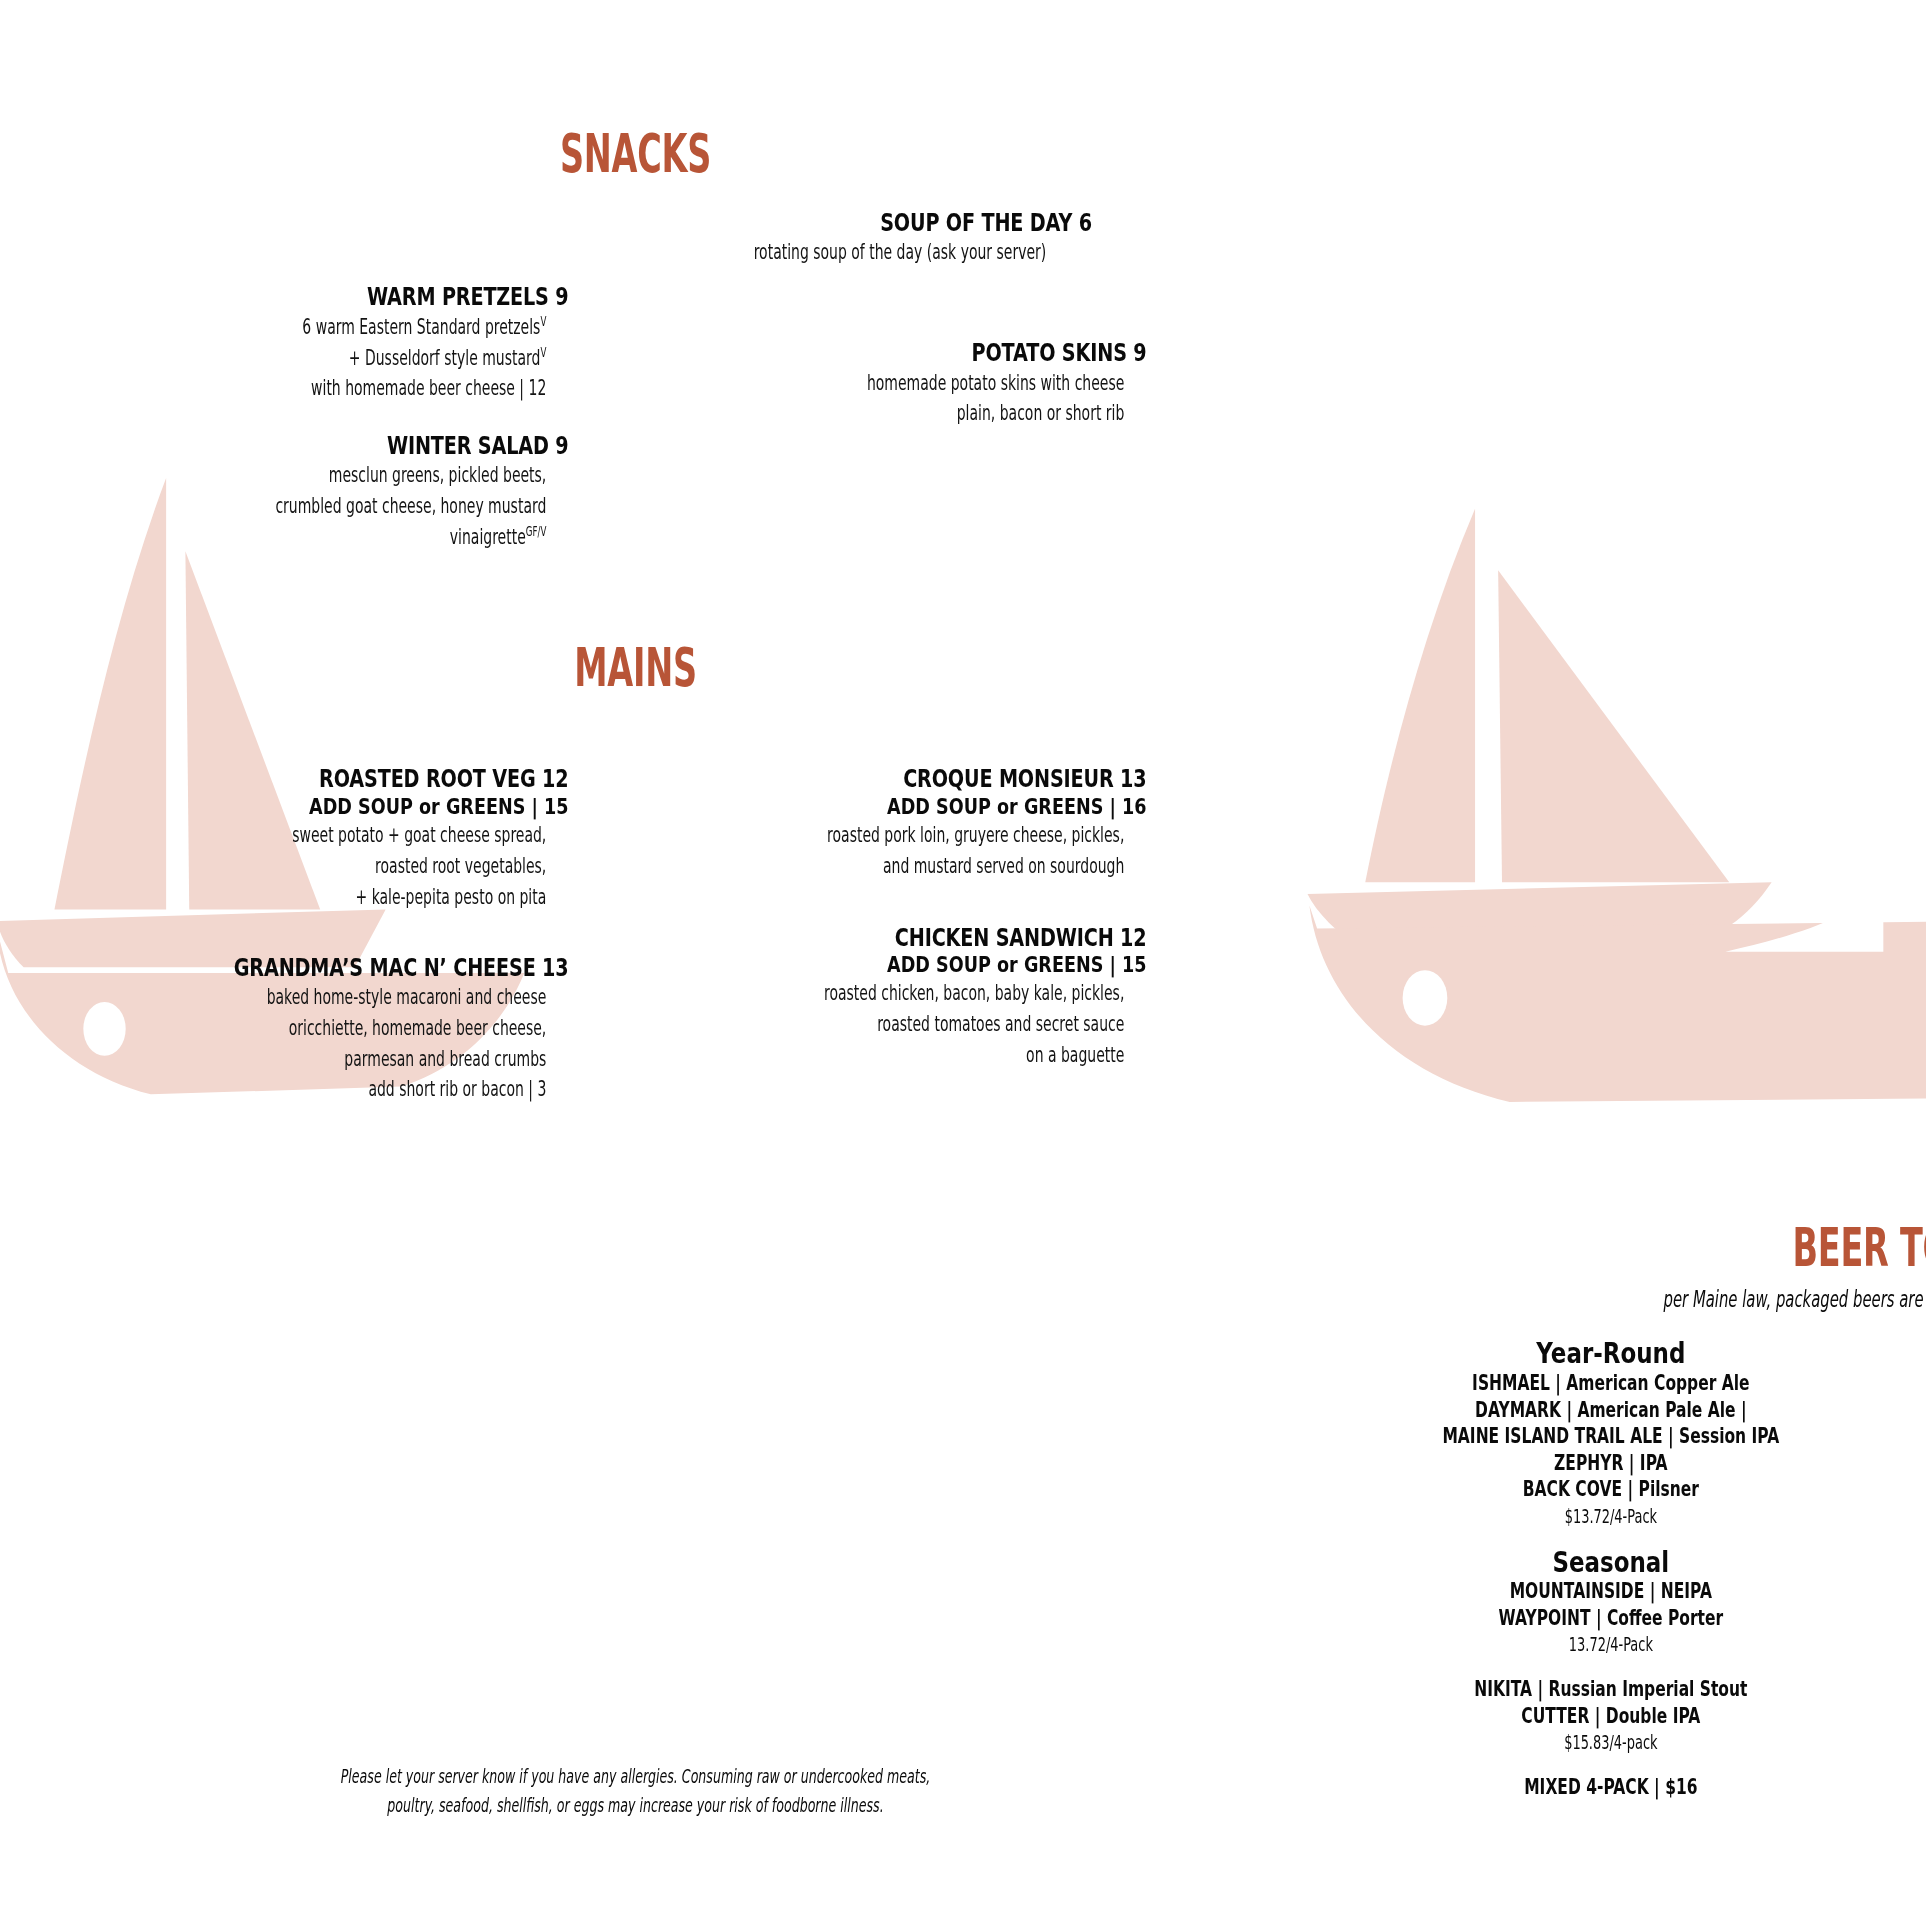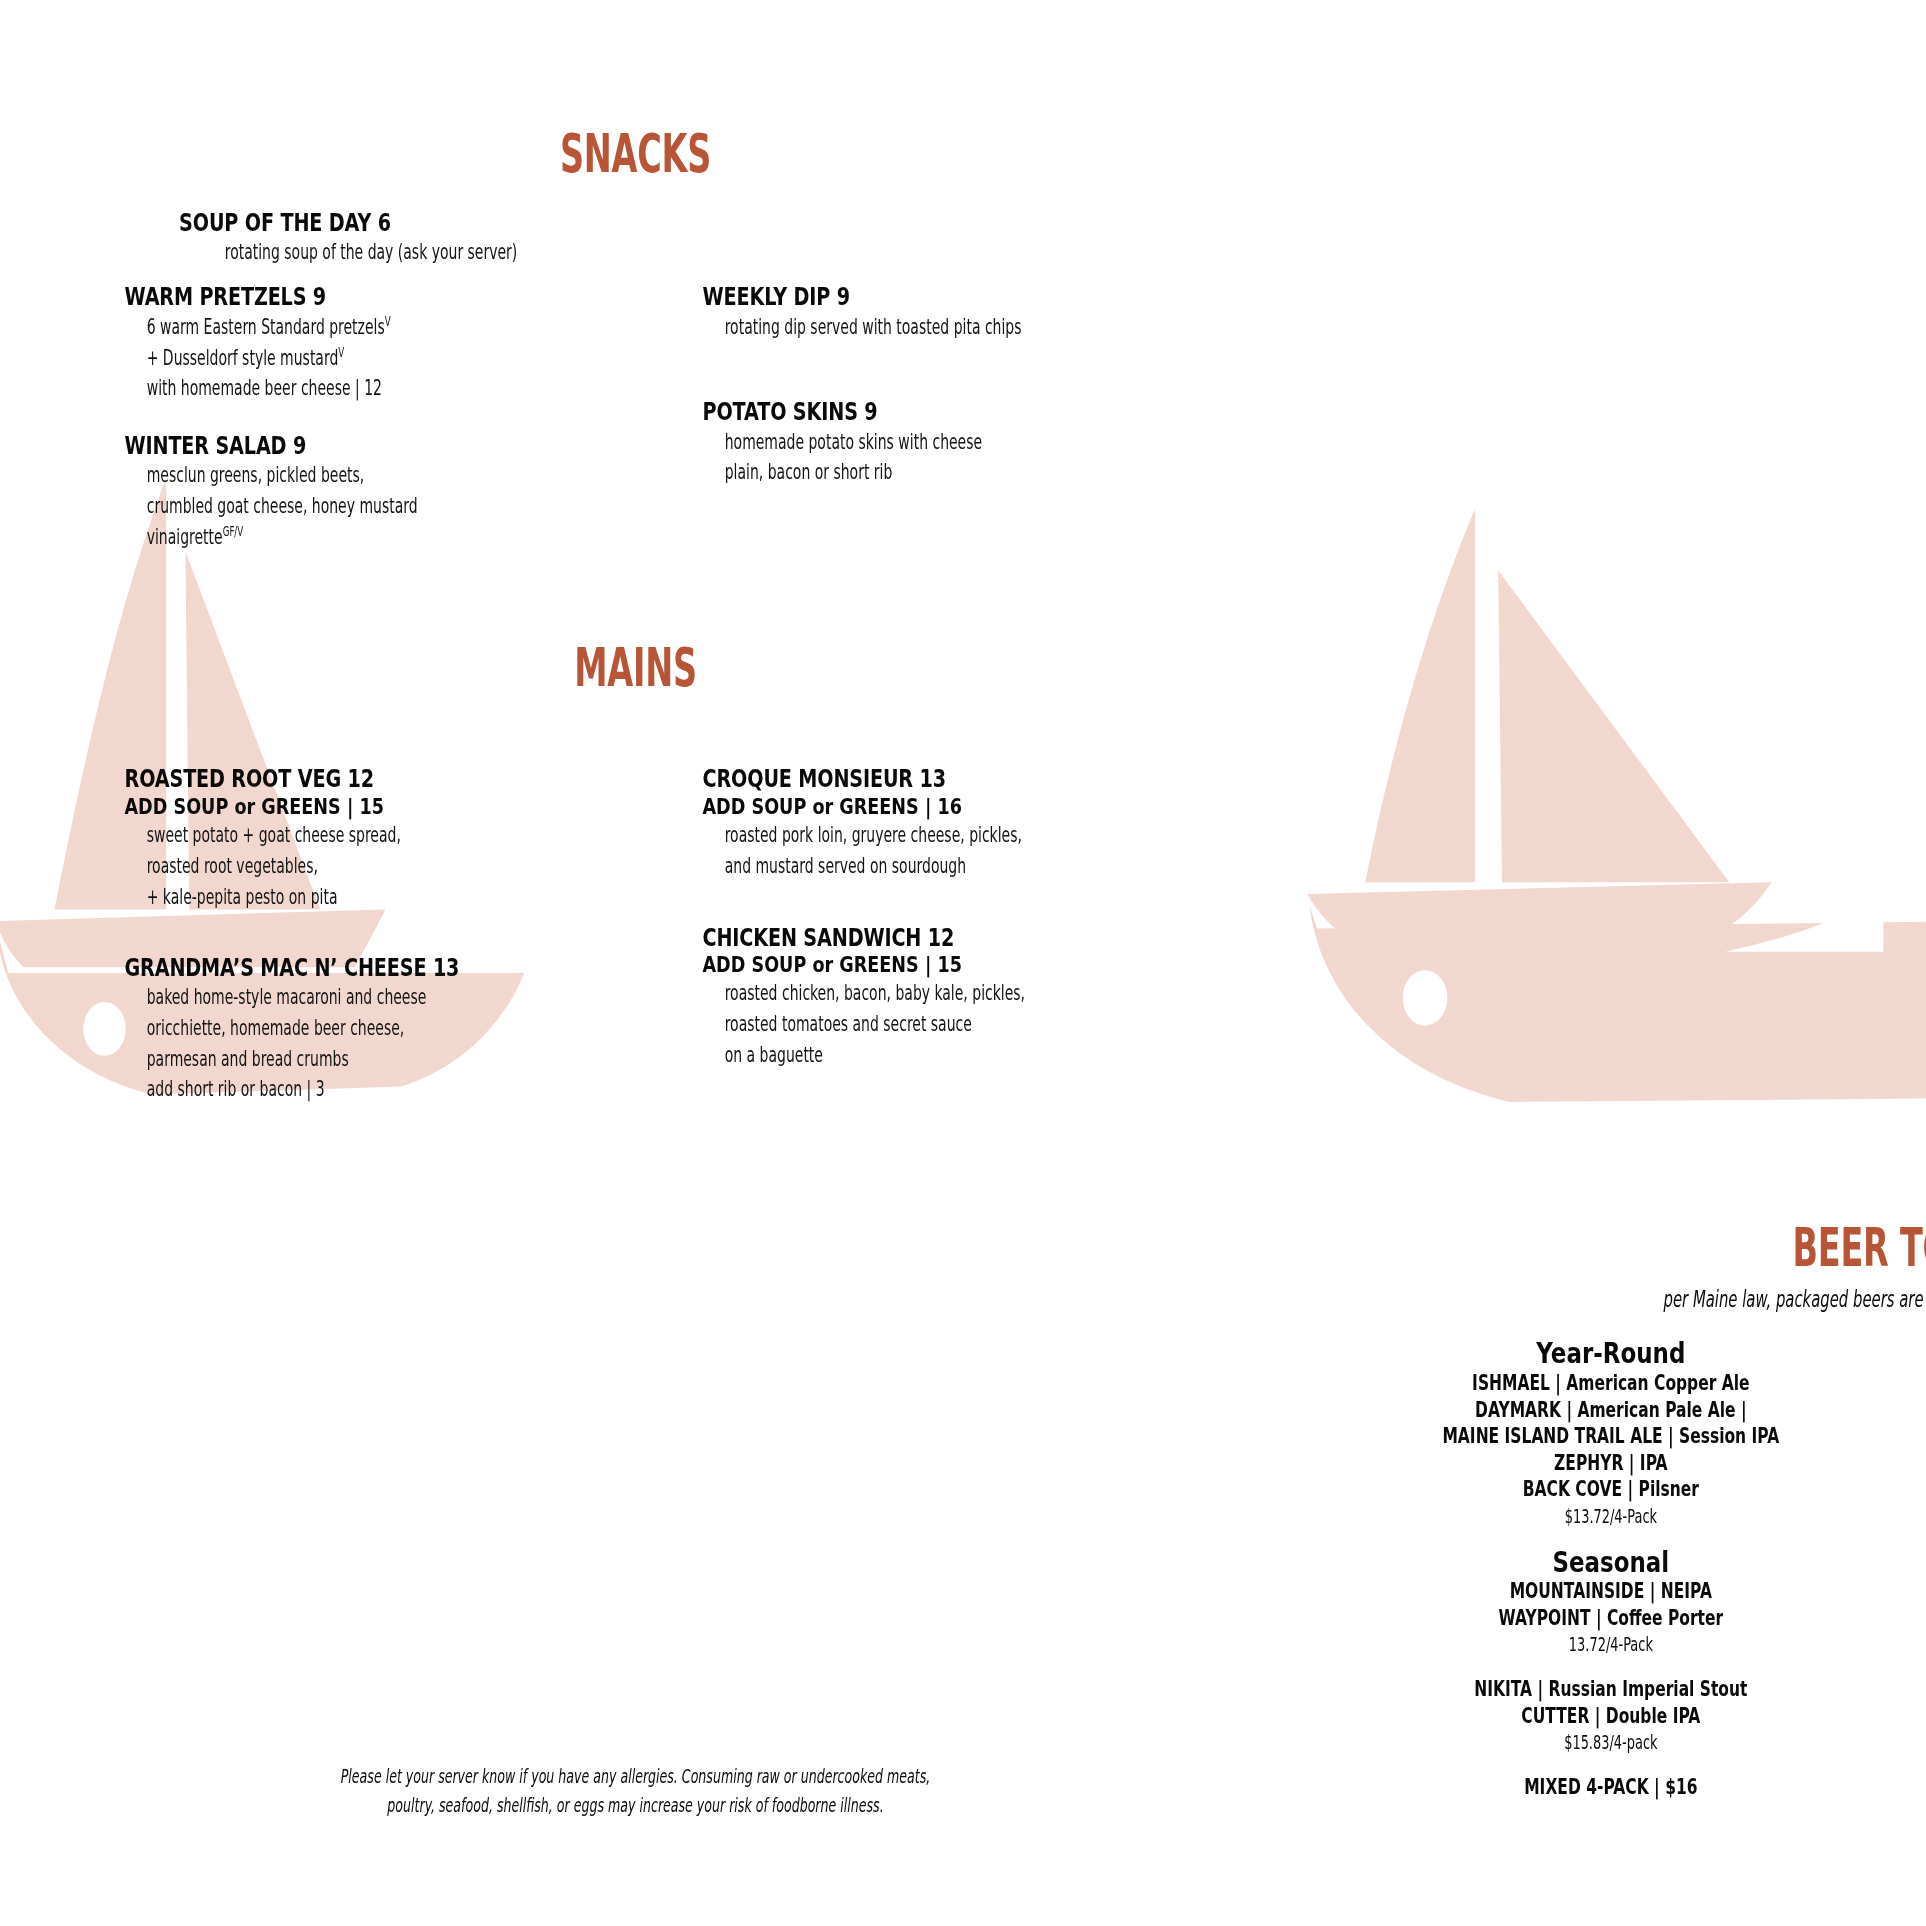--- a/index.html
+++ b/index.html
@@ -29,21 +29,21 @@
     font-weight: 700;
     color: #b85537;
     text-align: center;
     letter-spacing: -0.4px;
     transform: scaleX(0.62);
     font-size: 54px;
     line-height: 1.0;
   }
 
   
-  .itm { text-align: left; }
+  .itm { text-align: right; }
   .itm-name {
     font-family: "DejaVu Sans", sans-serif;
     font-weight: 700;
     font-size: 24px;
     line-height: 1.18;
     letter-spacing: -0.2px;
     transform: scaleX(0.80);
   }
   .itm-sub {
     font-family: "DejaVu Sans", sans-serif;
@@ -178,24 +178,20 @@
           </div>
         <div class="gap-m"></div>
         <div class="itm" id="sn-l-1">
             <div class="itm-name">WINTER SALAD 9</div>
             <div class="itm-desc">mesclun greens, pickled beets,</div>
             <div class="itm-desc">crumbled goat cheese, honey mustard</div>
             <div class="itm-desc">vinaigrette<sup>GF/V</sup></div>
           </div>
       </div>
       <div>
-        <div class="itm" id="sn-r-0">
-            <div class="itm-name">WEEKLY DIP 9</div>
-            <div class="itm-desc">rotating dip served with toasted pita chips</div>
-          </div>
         <div class="gap-m"></div>
         <div class="gap-m"></div>
         <div class="itm" id="sn-r-2">
             <div class="itm-name">POTATO SKINS 9</div>
             <div class="itm-desc">homemade potato skins with cheese</div>
             <div class="itm-desc">plain, bacon or short rib</div>
           </div>
       </div>
     </div>
 

